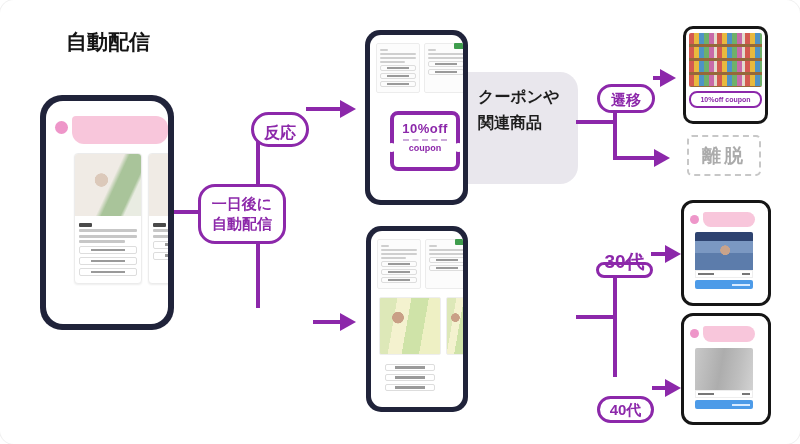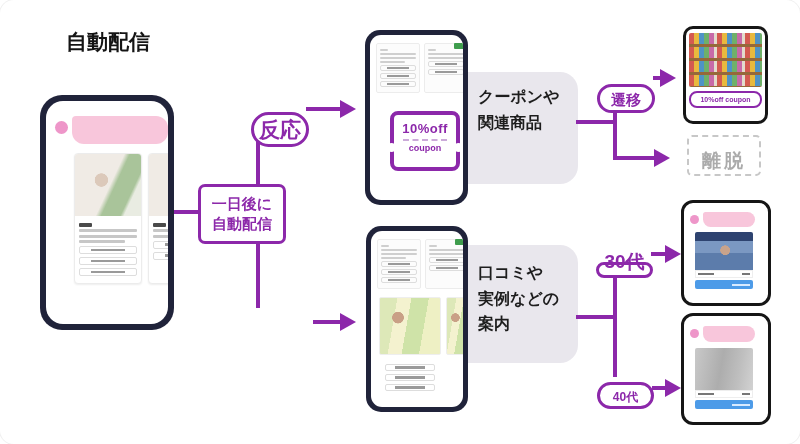--- a/index.html
+++ b/index.html
@@ -8,29 +8,29 @@
   #canvas{position:relative;width:800px;height:444px;background:#fff;border-radius:14px;overflow:hidden;box-shadow:0 0 0 1px #f0f0f0;}
   .hline{position:absolute;height:4px;background:var(--purple,#8C28AA);z-index:2;}
   .vline{position:absolute;width:4px;background:var(--purple,#8C28AA);z-index:2;}
   .arrow-head{position:absolute;width:0;height:0;border-top:9px solid transparent;border-bottom:9px solid transparent;border-left:16px solid var(--purple,#8C28AA);z-index:2;}
   .pill{position:absolute;background:#fff;border:3px solid var(--purple,#8C28AA);border-radius:18px;display:flex;align-items:flex-end;justify-content:center;color:var(--purple,#8C28AA);font-weight:800;z-index:4;margin-top:20px;}
 
   
   .title{position:absolute;left:28px;top:26px;width:160px;text-align:center;font-size:21px;font-weight:800;color:#141414;line-height:1.5;z-index:3;}
 
   
-  .trigger{position:absolute;left:198px;top:184px;width:88px;height:60px;background:#fff;border:3px solid var(--purple,#8C28AA);border-radius:7px;display:flex;flex-direction:column;align-items:center;justify-content:center;color:var(--purple,#8C28AA);font-size:15px;font-weight:800;line-height:1.35;z-index:4;}
+  .trigger{position:absolute;left:198px;top:184px;width:88px;height:60px;background:#fff;border:3px solid var(--purple,#8C28AA);border-radius:17px;display:flex;flex-direction:column;align-items:center;justify-content:center;color:var(--purple,#8C28AA);font-size:15px;font-weight:800;line-height:1.35;z-index:4;}
 
   
   .info-box{position:absolute;background:var(--graybox,#E9E7ED);border-radius:18px;color:#1d1d1d;font-size:16px;font-weight:700;line-height:1.6;z-index:1;}
   .info-top{left:446px;top:72px;width:132px;height:112px;padding:12px 0 16px 32px;}
   .info-bottom{left:446px;top:245px;width:132px;height:118px;padding:15px 0 0 32px;}
 
   
-  .exit-box{position:absolute;left:687px;top:135px;width:74px;height:41px;background:#fff;border:2px dashed #c7c7c7;border-radius:5px;display:flex;align-items:flex-end;justify-content:center;font-size:19px;font-weight:800;color:var(--muted,#ABABAB);letter-spacing:3px;z-index:3;}
+  .exit-box{position:absolute;left:687px;top:135px;width:74px;height:41px;background:#fff;border:2px dashed #c7c7c7;border-radius:5px;display:flex;align-items:center;justify-content:center;font-size:19px;font-weight:800;color:var(--muted,#ABABAB);letter-spacing:3px;z-index:3;}
 
   
   .phone-dark{position:absolute;background:var(--phoneframe,#20233A);z-index:3;}
   .screen{width:100%;height:100%;background:#fff;position:relative;overflow:hidden;}
   .phone-left{left:40px;top:95px;width:134px;height:235px;border-radius:22px;padding:6px;}
   .phone-left .screen{border-radius:17px;}
   .phone-mid-top{left:365px;top:30px;width:103px;height:175px;border-radius:15px;padding:5px;}
   .phone-mid-bottom{left:366px;top:226px;width:102px;height:186px;border-radius:15px;padding:5px;}
   .phone-mid-top .screen,.phone-mid-bottom .screen{border-radius:11px;}
 
@@ -147,21 +147,21 @@
 
   <div class="hline" style="left:172px;top:210px;width:28px;"></div>
   <div class="vline" style="left:256px;top:126px;height:60px;"></div>
   <div class="vline" style="left:256px;top:242px;height:66px;"></div>
 
   <div class="trigger">
     <div>一日後に</div>
     <div>自動配信</div>
   </div>
 
-  <div class="pill" style="left:251px;top:92px;width:58px;height:35px;font-size:21px;">
+  <div class="pill" style="left:251px;top:92px;width:58px;height:35px;font-size:16px;">
     <span>反応</span>
   </div>
   <div class="hline" style="left:306px;top:107px;width:36px;"></div>
   <div class="arrow-head" style="left:340px;top:100px;"></div>
 
   <div class="hline" style="left:313px;top:320px;width:29px;"></div>
   <div class="arrow-head" style="left:340px;top:313px;"></div>
 
   <div class="info-box info-top">
     <div>クーポンや</div>
@@ -222,25 +222,20 @@
 
   <div class="exit-box">
     <span>離脱</span>
   </div>
 
   <div class="phone-light phone-shelf">
     <div class="shelf-img"></div>
     <div class="shelf-chip">10%off coupon</div>
   </div>
 
-  <div class="info-box info-bottom">
-    <div>口コミや</div>
-    <div>実例などの</div>
-    <div>案内</div>
-  </div>
 
   <div class="phone-dark phone-mid-bottom">
     <div class="screen">
       <div class="mini">
         <div class="mini-green"></div>
         <div class="mini-card">
           <div class="bar dark" style="width:8px;"></div>
             <div class="bar"></div>
             <div class="bar"></div>
             <div class="bar" style="width:70%;"></div>
@@ -286,21 +281,21 @@
 
   <div class="hline" style="left:576px;top:315px;width:41px;"></div>
   <div class="vline" style="left:613px;top:267px;height:110px;"></div>
 
   <div class="pill" style="left:596px;top:242px;width:57px;height:16px;font-size:19px;">
     <span>30代</span>
   </div>
   <div class="hline" style="left:651px;top:252px;width:16px;"></div>
   <div class="arrow-head" style="left:665px;top:245px;"></div>
 
-  <div class="pill" style="left:597px;top:362px;width:57px;height:27px;font-size:12px;">
+  <div class="pill" style="left:597px;top:376px;width:57px;height:27px;font-size:15px;">
     <span>40代</span>
   </div>
   <div class="hline" style="left:652px;top:386px;width:15px;"></div>
   <div class="arrow-head" style="left:665px;top:379px;"></div>
 
   <div class="phone-light phone-30s">
     <div class="dot" style="left:6px;top:12px;width:9px;height:9px;"></div>
     <div class="bubble" style="left:19px;top:9px;width:52px;height:15px;"></div>
     <div class="chatcard" style="top:29px;">
       <div class="img30"></div>

